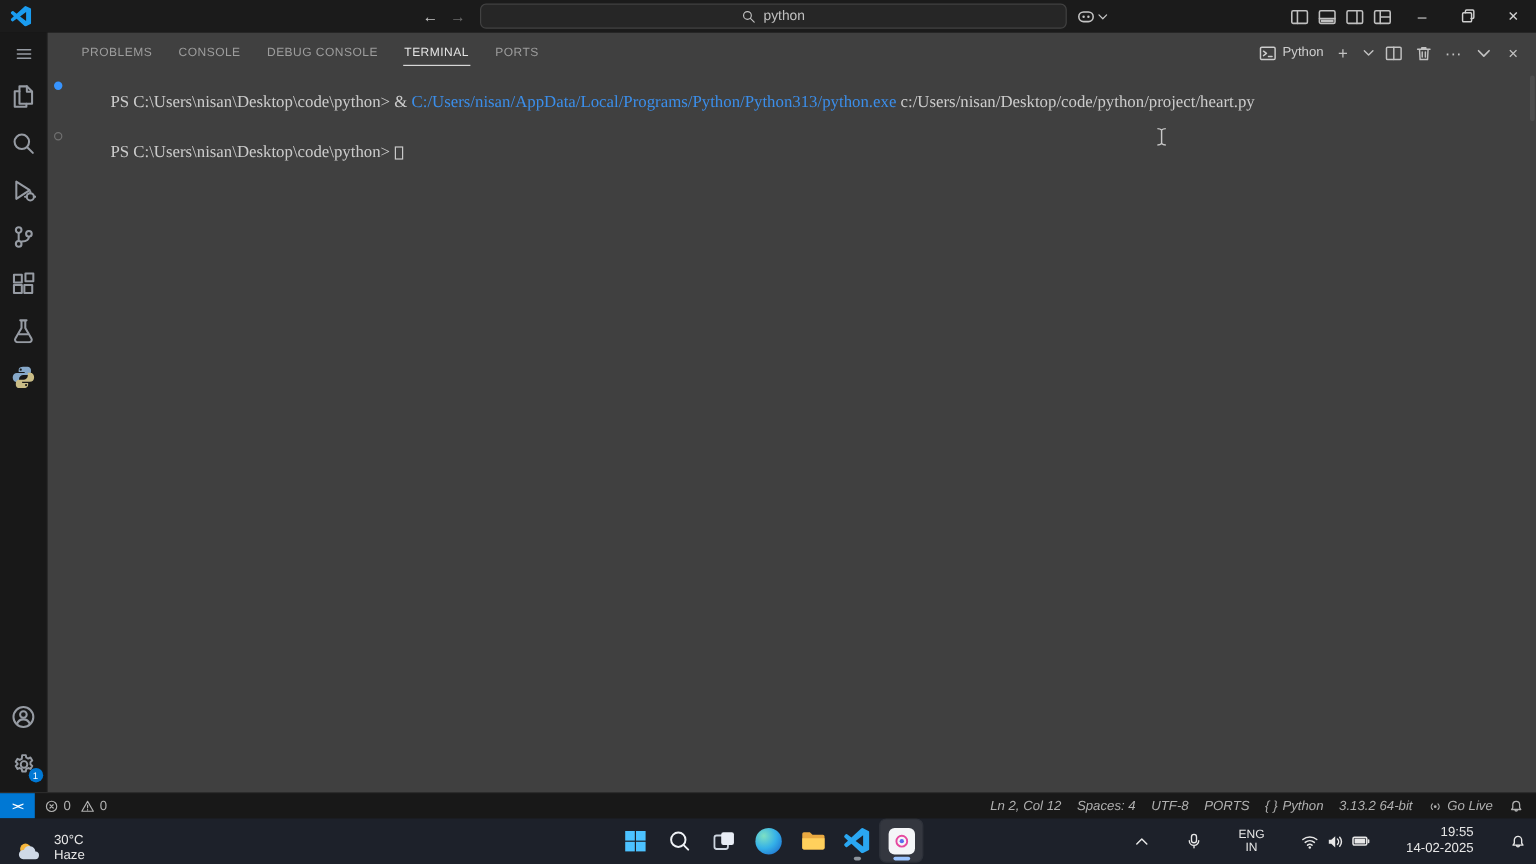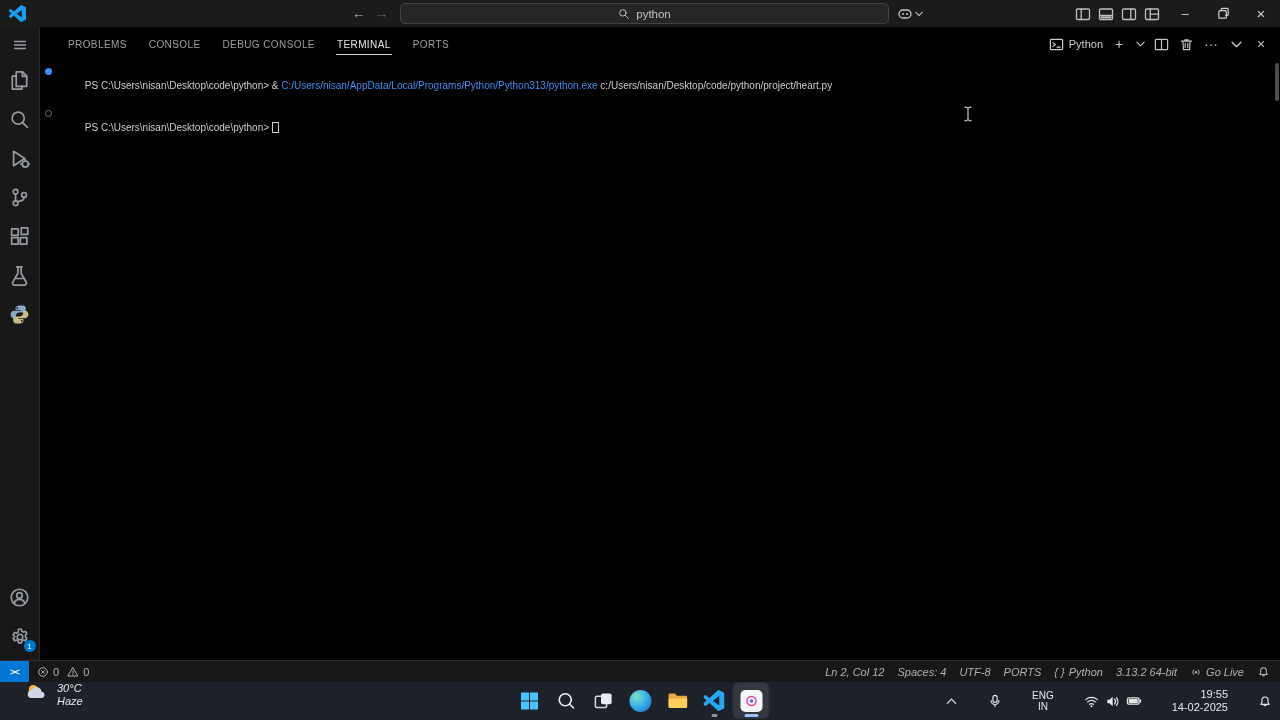--- a/index.html
+++ b/index.html
@@ -27,55 +27,55 @@
   .app-body { flex:1; display:flex; min-height:0; }
   .activitybar { width:40px; background:#181818; border-right:1px solid #2a2a2a; display:flex;
     flex-direction:column; align-items:center; padding:2px 0 4px 0; flex:none; color:#969ba3; }
   .ab-item { width:38px; height:39px; display:flex; align-items:center; justify-content:center; position:relative; cursor:pointer; }
   .ab-item.menu { height:32px; }
   .ab-spacer { margin-top:auto; }
   .badge { position:absolute; right:3px; bottom:4px; min-width:12px; height:12px; border-radius:7px;
     background:#0078d4; color:#fff; font-size:8px; display:flex; align-items:center; justify-content:center; padding:0 2px; }
 
   
-  .panel { flex:1; display:flex; flex-direction:column; min-width:0; background:#000000; }
+  .panel { flex:1; display:flex; flex-direction:column; min-width:0; background:#404040; }
   .panel-header { height:34px; display:flex; align-items:center; flex:none; }
   .tabs { display:flex; margin-left:17px; height:100%; }
   .tab { padding:0 11px; display:flex; align-items:center; font-size:10px; letter-spacing:.4px;
     color:#9d9d9d; position:relative; cursor:pointer; white-space:nowrap; }
   .tab.active { color:#e4e4e4; }
   .tab.active::after { content:""; position:absolute; left:10px; right:10px; bottom:6px; height:1px; background:#d7d7d7; }
   .panel-actions { margin-left:auto; display:flex; align-items:center; gap:3px; padding-right:8px; color:#c2c2c2; }
   .action { width:22px; height:22px; display:flex; align-items:center; justify-content:center; border-radius:4px; font-size:14px; cursor:pointer; }
   .action.narrow { width:14px; }
   .profile { display:flex; align-items:center; gap:5px; font-size:11px; color:#cccccc; margin-right:2px; cursor:pointer; }
 
   
-  .terminal { flex:1; position:relative; font-family:Liberation Sans, sans-serif;
-    font-size:10px; line-height:14px; color:#cccccc; padding-top:4px; overflow:hidden; cursor:text; }
+  .terminal { flex:1; position:relative; font-family:Liberation Serif, serif;
+    font-size:14px; line-height:14px; color:#cccccc; padding-top:4px; overflow:hidden; cursor:text; }
   .term-line { position:relative; padding-left:17px; white-space:pre; }
   .deco { position:absolute; left:5px; top:3px; width:7px; height:7px; border-radius:50%; cursor:pointer; }
   .deco.success { background:#3794ff; }
   .deco.prompt { border:1px solid #707070; }
   .seg.path { color:#3b8eea; }
   .cursor { display:inline-block; width:7px; height:11px; border:1px solid #c8c8c8; vertical-align:-2px; }
   .scroll-thumb { position:absolute; top:2px; right:1px; width:4px; height:38px; background:#4d4d4d; border-radius:2px; cursor:grab; }
 
   
   .statusbar { height:22px; background:#181818; border-top:1px solid #2b2b2b; display:flex; align-items:center;
     font-size:11px; color:#b0b0b0; flex:none; }
   .remote { width:29px; align-self:stretch; background:#0078d4; color:#fff; display:flex; align-items:center;
     justify-content:center; font-size:9px; font-weight:bold; letter-spacing:-1px; cursor:pointer; }
   .sb-group { display:flex; align-items:center; gap:4px; margin-left:8px; cursor:pointer; }
   .sb-right { margin-left:auto; display:flex; align-items:center; gap:13px; margin-right:10px;font-style:italic; }
   .sb-item { display:flex; align-items:center; gap:4px; cursor:pointer; white-space:nowrap; }
 
   
   .taskbar { height:38px; background:#1d212a; position:relative; flex:none; color:#e6e6e6; }
-  .weather { position:absolute; left:18px; top:0; bottom:0; display:flex; align-items:flex-start; gap:7px; padding:0 6px; cursor:pointer;font-style:italic; }
+  .weather { position:absolute; left:6px; top:0; bottom:0; display:flex; align-items:flex-end; gap:7px; padding:0 6px; cursor:pointer; }
   .weather-text { font-size:11px; line-height:13px; color:#e8e8e8; }
   .tb-center { position:absolute; left:50%; top:1px; transform:translateX(-50%); display:flex; gap:2px; }
   .tb-app { width:35px; height:35px; border-radius:5px; display:flex; align-items:center; justify-content:center;
     position:relative; cursor:pointer; }
   .tb-app.active { background:rgba(255,255,255,.10); outline:1px solid rgba(255,255,255,.07); }
   .run-dot { position:absolute; bottom:1px; left:50%; transform:translateX(-50%); width:6px; height:3px;
     border-radius:2px; background:#8d949c; }
   .run-dot.focus { width:14px; background:#9cc5ff; }
   .edge-circle { width:22px; height:22px; border-radius:50%;
     background:radial-gradient(circle at 32% 30%, #7de0c3 0%, #35b1e8 48%, #1860c9 100%); }

